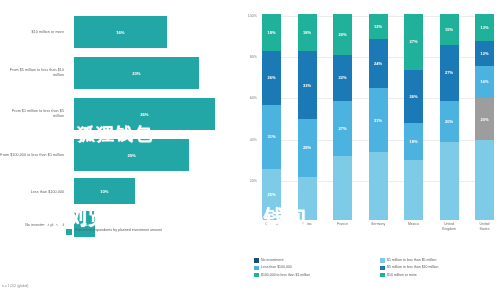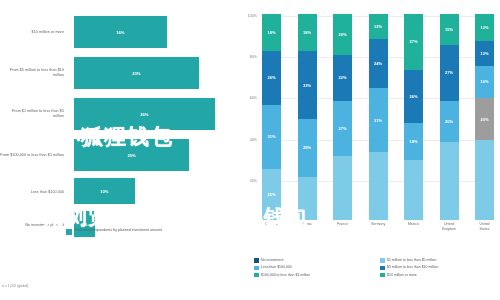--- a/index.html
+++ b/index.html
@@ -68,21 +68,21 @@
   .rp-legitem .lb{font-size:3.5px;color:#5b5b5b;line-height:1.2;}
 
   
   .overlay{position:absolute;left:0;top:0;width:500px;height:300px;pointer-events:none;}
   .ov-line{
     position:absolute;color:#ffffff;font-weight:bold;
     font-family:"DejaVu Sans", sans-serif;
     text-shadow:0 0 1px rgba(255,255,255,.9);
     white-space:nowrap;
   }
-  .ov1{left:58px;top:122px;font-size:22px;letter-spacing:1px;}
+  .ov1{left:58px;top:122px;font-size:18px;letter-spacing:1px;}
   .ov2{left:44px;top:203px;font-size:21px;letter-spacing:1px;}
 </style>
 </head>
 <body>
 
 <div class="page">
 
   <div class="left-panel">
     <div class="lp-rows" id="lp-rows">
         <div class="lp-row">

